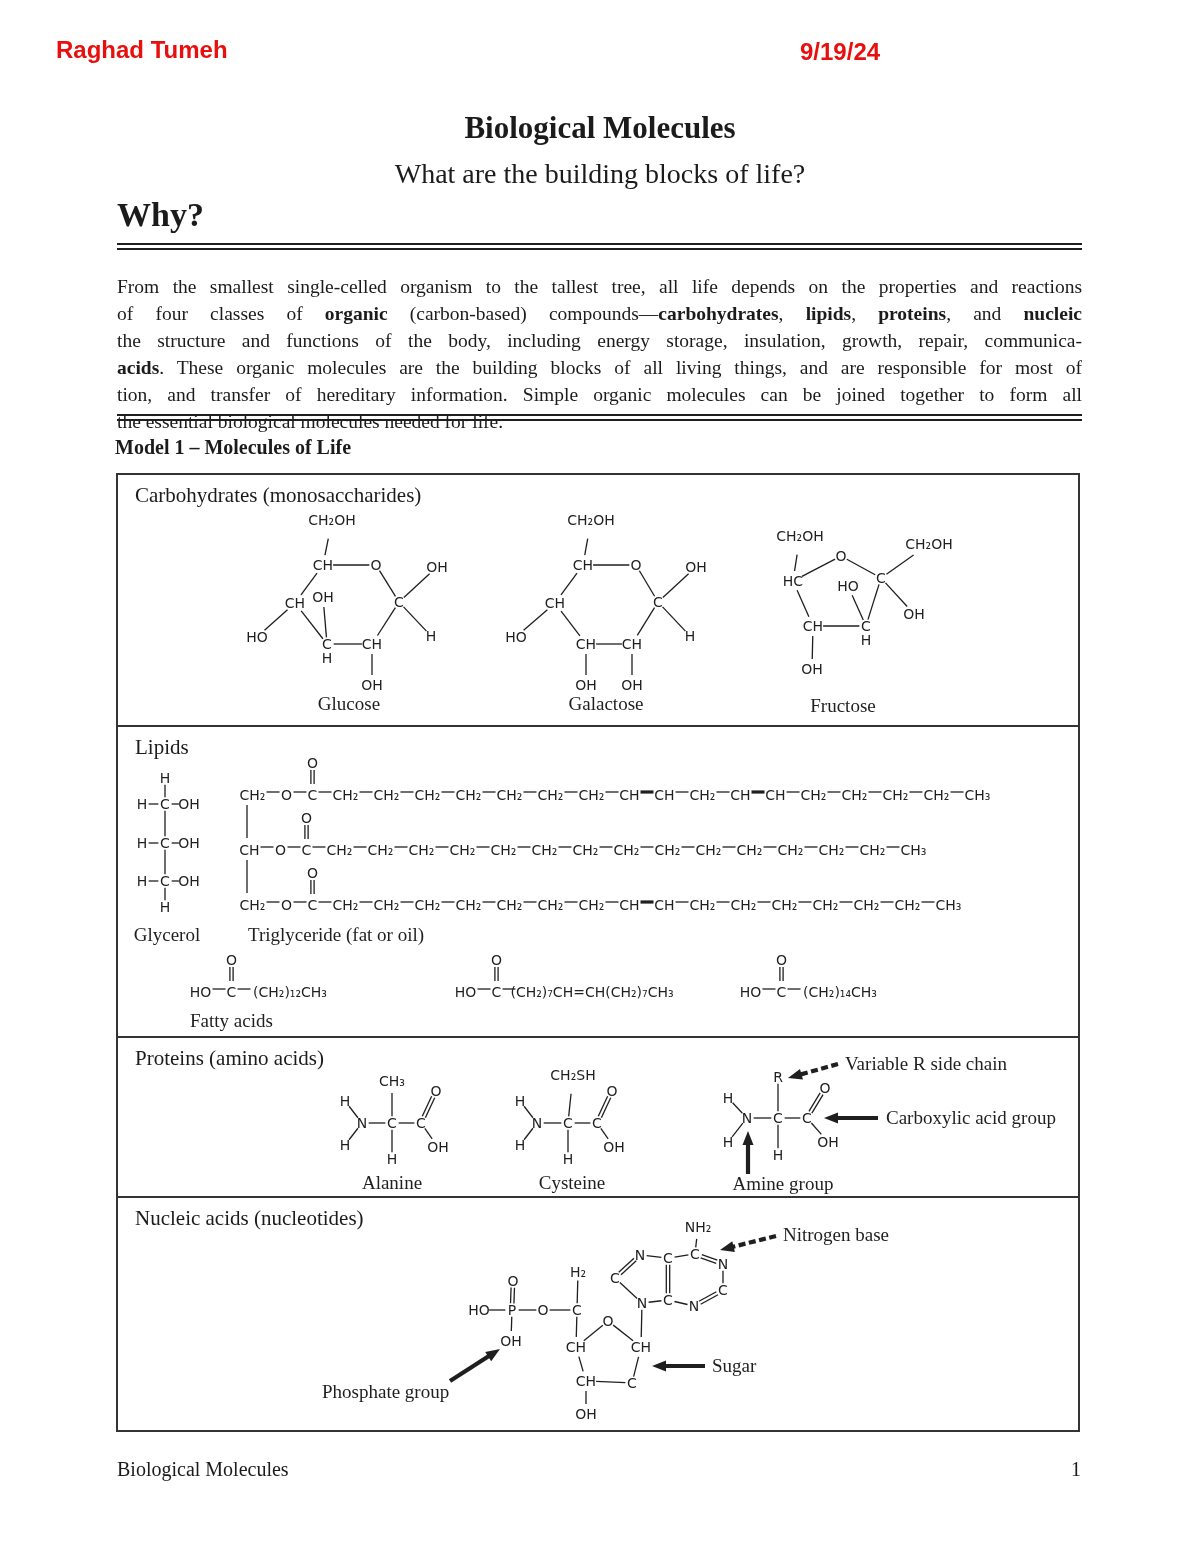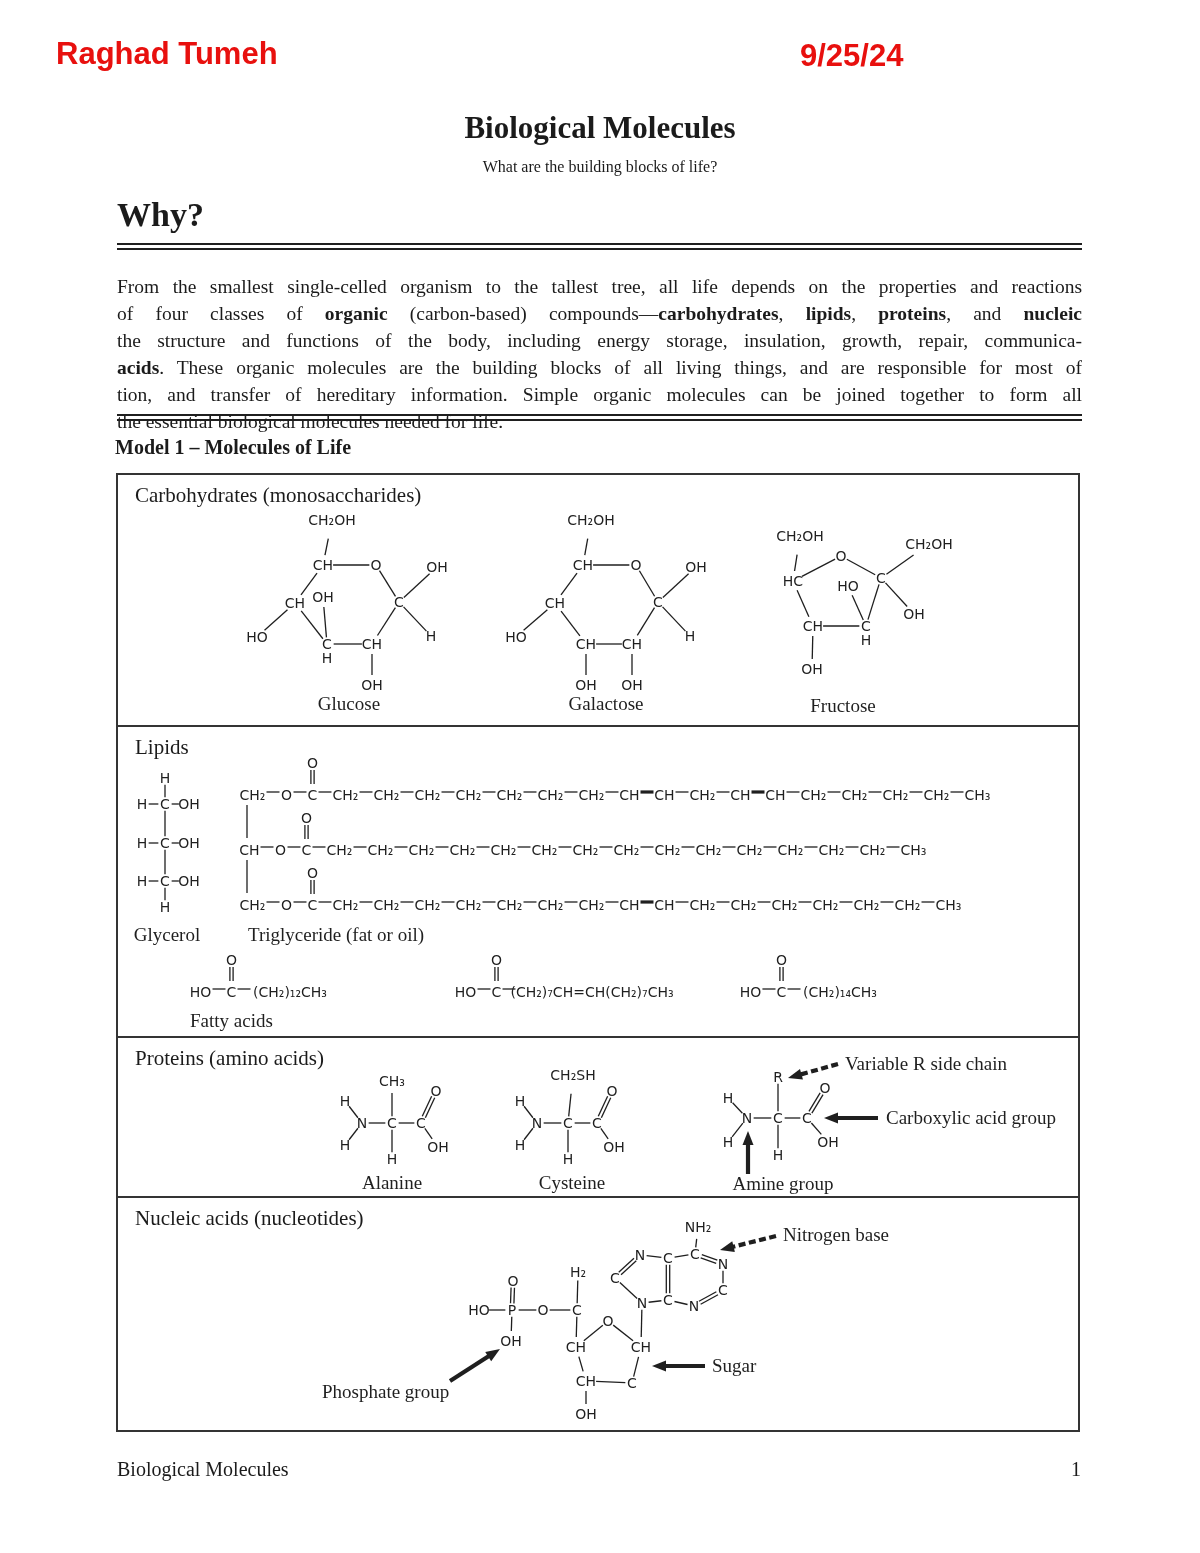--- a/index.html
+++ b/index.html
@@ -1,24 +1,24 @@
 <!DOCTYPE html>
 <html><head>
 <meta charset="utf-8">
 <style>
   html,body{margin:0;padding:0;background:#ffffff;}
   .page{position:relative;width:1200px;height:1553px;background:#ffffff;overflow:hidden;
         font-family:"Liberation Serif",serif;color:#1b1b1b;}
   .hdr{position:absolute;font-family:"Liberation Sans",sans-serif;font-weight:bold;
-       font-size:31px;color:#e8100e;white-space:nowrap;}
+       font-size:24px;color:#e8100e;white-space:nowrap;}
   .hdr-name{left:56px;top:36px;}
   .hdr-date{left:800px;top:38px;}
   .title{position:absolute;left:0;top:110px;width:100%;text-align:center;
          font-size:31px;font-weight:bold;margin:0;}
-  .subtitle{position:absolute;left:0;top:158px;width:100%;text-align:center;font-size:16px;}
+  .subtitle{position:absolute;left:0;top:158px;width:100%;text-align:center;font-size:28px;}
   .why{position:absolute;left:117px;top:196px;font-size:34px;font-weight:bold;margin:0;}
   .rule{position:absolute;left:117px;width:965px;height:3px;
         border-top:2px solid #1f1f1f;border-bottom:2px solid #1f1f1f;}
   .rule1{top:243px;} .rule2{top:414px;}
   .para{position:absolute;left:117px;top:252px;width:965px;font-size:19.5px;line-height:27px;margin-top:21px;}
   .pline{text-align:justify;text-align-last:justify;white-space:normal;}
   .plast{text-align-last:left;}
   .model{position:absolute;left:115px;top:436px;font-size:20px;font-weight:bold;margin:0;}
   .modelbox{position:absolute;left:116px;top:473px;width:964px;height:959px;
             border:2px solid #343434;box-sizing:border-box;}
@@ -30,21 +30,21 @@
   #mol text{font-family:"DejaVu Sans",sans-serif;font-size:14px;fill:#1f1f1f;}
   #mol text.cap{font-family:"Liberation Serif",serif;font-size:19px;}
   .foot{position:absolute;top:1458px;font-size:20px;}
   .foot-left{left:117px;} .foot-right{left:1071px;}
 </style>
 </head>
 <body>
 
 <div class="page">
   <div class="hdr hdr-name">Raghad Tumeh</div>
-  <div class="hdr hdr-date">9/25/24</div>
+  <div class="hdr hdr-date">9/19/24</div>
 
   <h1 class="title">Biological Molecules</h1>
   <div class="subtitle">What are the building blocks of life?</div>
 
   <h2 class="why">Why?</h2>
   <div class="rule rule1"></div>
 
   <div class="para">
     <div class="pline">From the smallest single-celled organism to the tallest tree, all life depends on the properties and reactions</div>
     <div class="pline">of four classes of <b>organic</b> (carbon-based) compounds—<b>carbohydrates</b>, <b>lipids</b>, <b>proteins</b>, and <b>nucleic</b></div>

